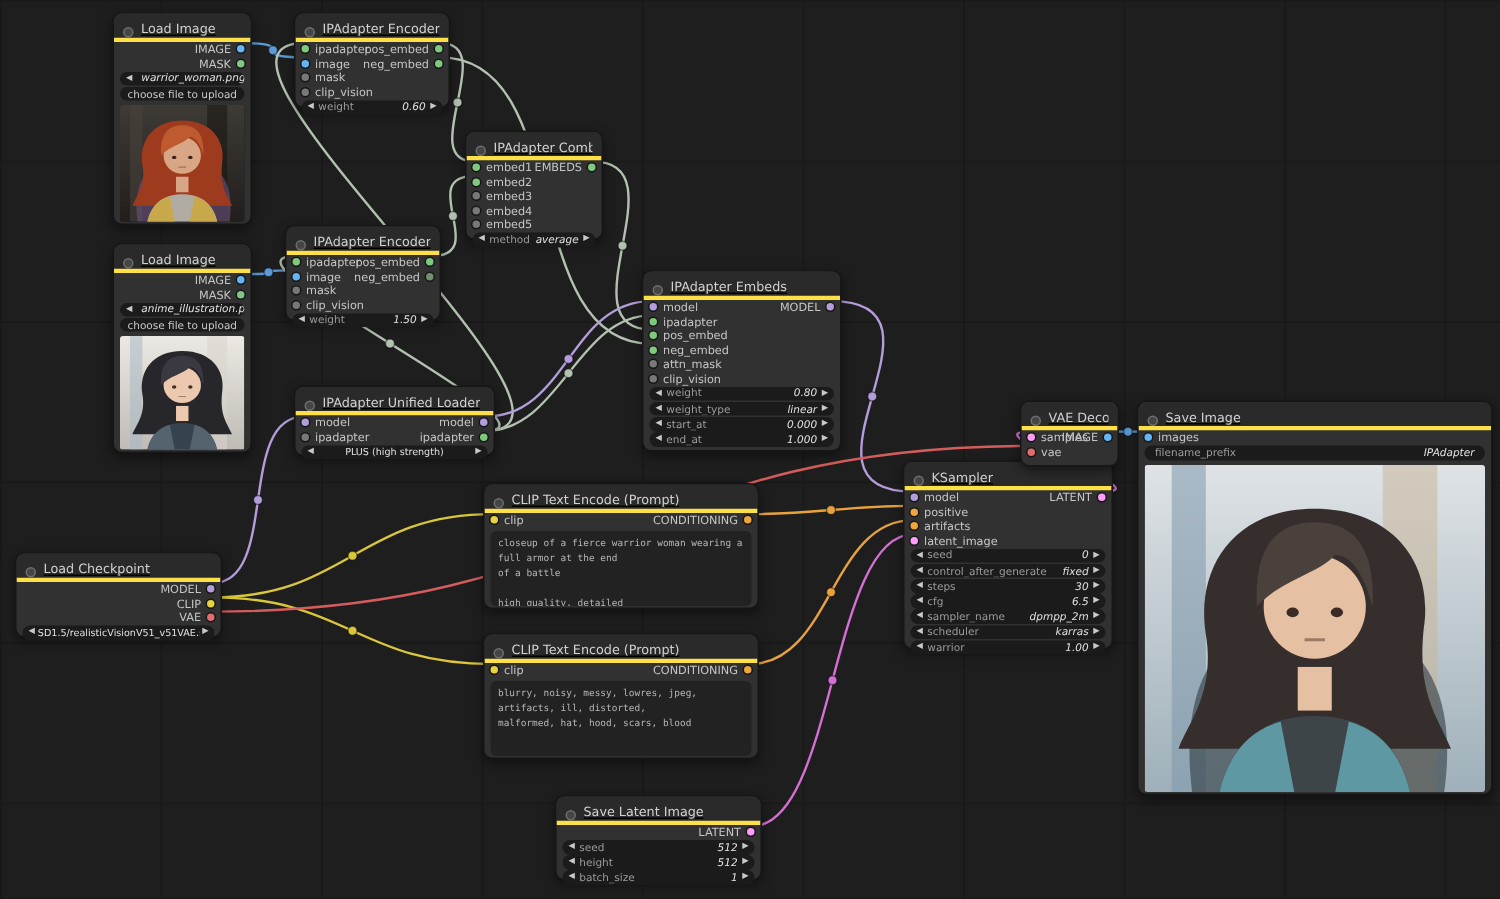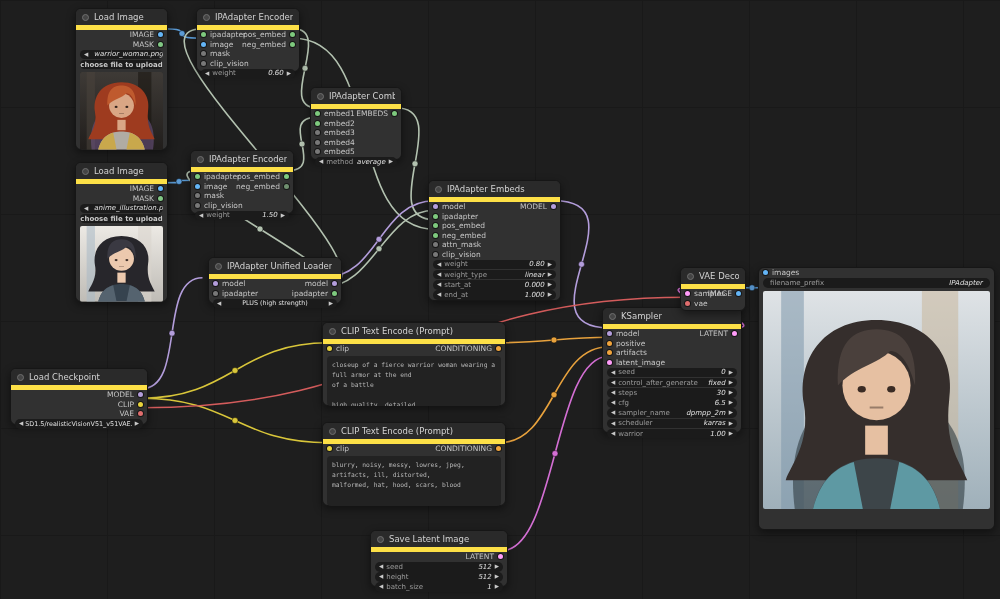--- a/index.html
+++ b/index.html
@@ -12,40 +12,40 @@
     background-size:107px 107px;
     font-family:"DejaVu Sans","Liberation Sans",sans-serif;
   }
   #wires{position:absolute;left:0;top:0;z-index:1;pointer-events:none;}
   #nodes{position:absolute;left:0;top:0;z-index:2;width:100%;height:100%;}
   .node{
     position:absolute;background:#313131;border:1px solid #161616;border-radius:6px;
     box-shadow:0 3px 8px rgba(0,0,0,.45);box-sizing:border-box;
   }
   .nhead{
-    height:16px;background:#2a2a2a;border-radius:5px 5px 0 0;display:flex;align-items:center;
-    padding:0 6px;border-bottom:5px solid #fde047;
+    height:16px;background:#2a2a2a;border-radius:5px 5px 0 0;display:flex;align-items:flex-end;
+    padding:0 6px;border-bottom:3px solid #fde047;text-decoration:underline;
   }
   .ndot{width:5px;height:5px;border-radius:50%;background:#454545;border:1px solid #6f6f6f;margin-right:5px;flex:none;}
   .ntitle{font-size:8.5px;color:#d2d2d2;white-space:nowrap;overflow:hidden;}
   .row{position:relative;height:9.5px;}
   .dot{position:absolute;width:5px;height:5px;border-radius:50%;top:2px;box-shadow:0 0 0 1px rgba(0,0,0,.55);}
   .dot.in{left:4px;} .dot.out{right:4px;}
   .slabel{position:absolute;top:0;font-size:7.5px;line-height:9.5px;color:#c6c6c6;white-space:nowrap;}
   .slabel.in{left:13px;} .slabel.out{right:13px;}
   .widget{
     height:9.6px;margin:0.6px 4px 0 4px;background:#1b1b1b;border-radius:6px;
     display:flex;align-items:center;padding:0 4px;box-sizing:border-box;overflow:hidden;
   }
   .arr{font-size:5.5px;color:#c9c9c9;flex:none;line-height:9.6px;}
   .wlabel{font-size:7px;color:#9b9b9b;margin:0 3px;white-space:nowrap;overflow:hidden;flex:1;}
   .wvalue{font-size:7px;color:#e0e0e0;margin-right:3px;white-space:nowrap;text-align:right;font-style:italic;}
   .wcenter{flex:1;text-align:center;font-size:6.4px;color:#e0e0e0;white-space:nowrap;overflow:hidden;margin:0 2px;}
   .widget.btn{justify-content:center;}
-  .btnlabel{font-size:7px;color:#c9c9c9;white-space:nowrap;font-weight:bold;}
+  .btnlabel{font-size:7px;color:#c9c9c9;white-space:nowrap;}
   .widget.pillw{border-radius:8px;}
   .textarea{
     margin:2px 4px;background:#222222;border-radius:4px;color:#b6b6b6;
     font-family:"DejaVu Sans Mono","Liberation Mono",monospace;font-size:6.3px;line-height:1.6;
     padding:4px 5px;white-space:pre-wrap;overflow:hidden;box-sizing:border-box;
   }
   .preview{margin:3px 4px 4px 4px;border-radius:2px;overflow:hidden;background:#222;}
   .preview svg{display:block;}
 </style>
 </head>
@@ -277,21 +277,21 @@
           <span class="dot in" style="background: rgb(120, 120, 120);"></span>
           <span class="slabel in">clip_vision</span>
         </div>
         <div class="widget">
           <span class="arr">◀</span>
           <span class="wlabel">weight</span>
           <span class="wvalue">1.50</span>
           <span class="arr">▶</span>
         </div>
       </div>
-      <div class="node" style="left: 208px; top: 257px; width: 134px; height: 47px;">
+      <div class="node" style="left: 196px; top: 257px; width: 134px; height: 47px;">
         <div class="nhead">
           <span class="ndot"></span>
           <span class="ntitle">IPAdapter Unified Loader</span>
         </div>
         <div class="row">
           <span class="dot in" style="background: rgb(179, 157, 219);"></span>
           <span class="slabel in">model</span>
           <span class="slabel out">model</span>
           <span class="dot out" style="background: rgb(179, 157, 219);"></span>
         </div>
@@ -492,20 +492,24 @@
           <span class="slabel in">samples</span>
           <span class="slabel out">IMAGE</span>
           <span class="dot out" style="background: rgb(100, 181, 246);"></span>
         </div>
         <div class="row">
           <span class="dot in" style="background: rgb(224, 110, 110);"></span>
           <span class="slabel in">vae</span>
         </div>
       </div>
       <div class="node" style="left: 758px; top: 267px; width: 237px; height: 263px;">
+        <div class="nhead">
+          <span class="ndot"></span>
+          <span class="ntitle">Save Image</span>
+        </div>
         <div class="row">
           <span class="dot in" style="background: rgb(100, 181, 246);"></span>
           <span class="slabel in">images</span>
         </div>
         <div class="widget pillw">
           <span class="wlabel">filename_prefix</span>
           <span class="wvalue">IPAdapter</span>
         </div>
         <div class="preview" style="height: 218.3px;">
           <svg viewBox="0 0 100 120" preserveAspectRatio="none" width="100%" height="100%">

